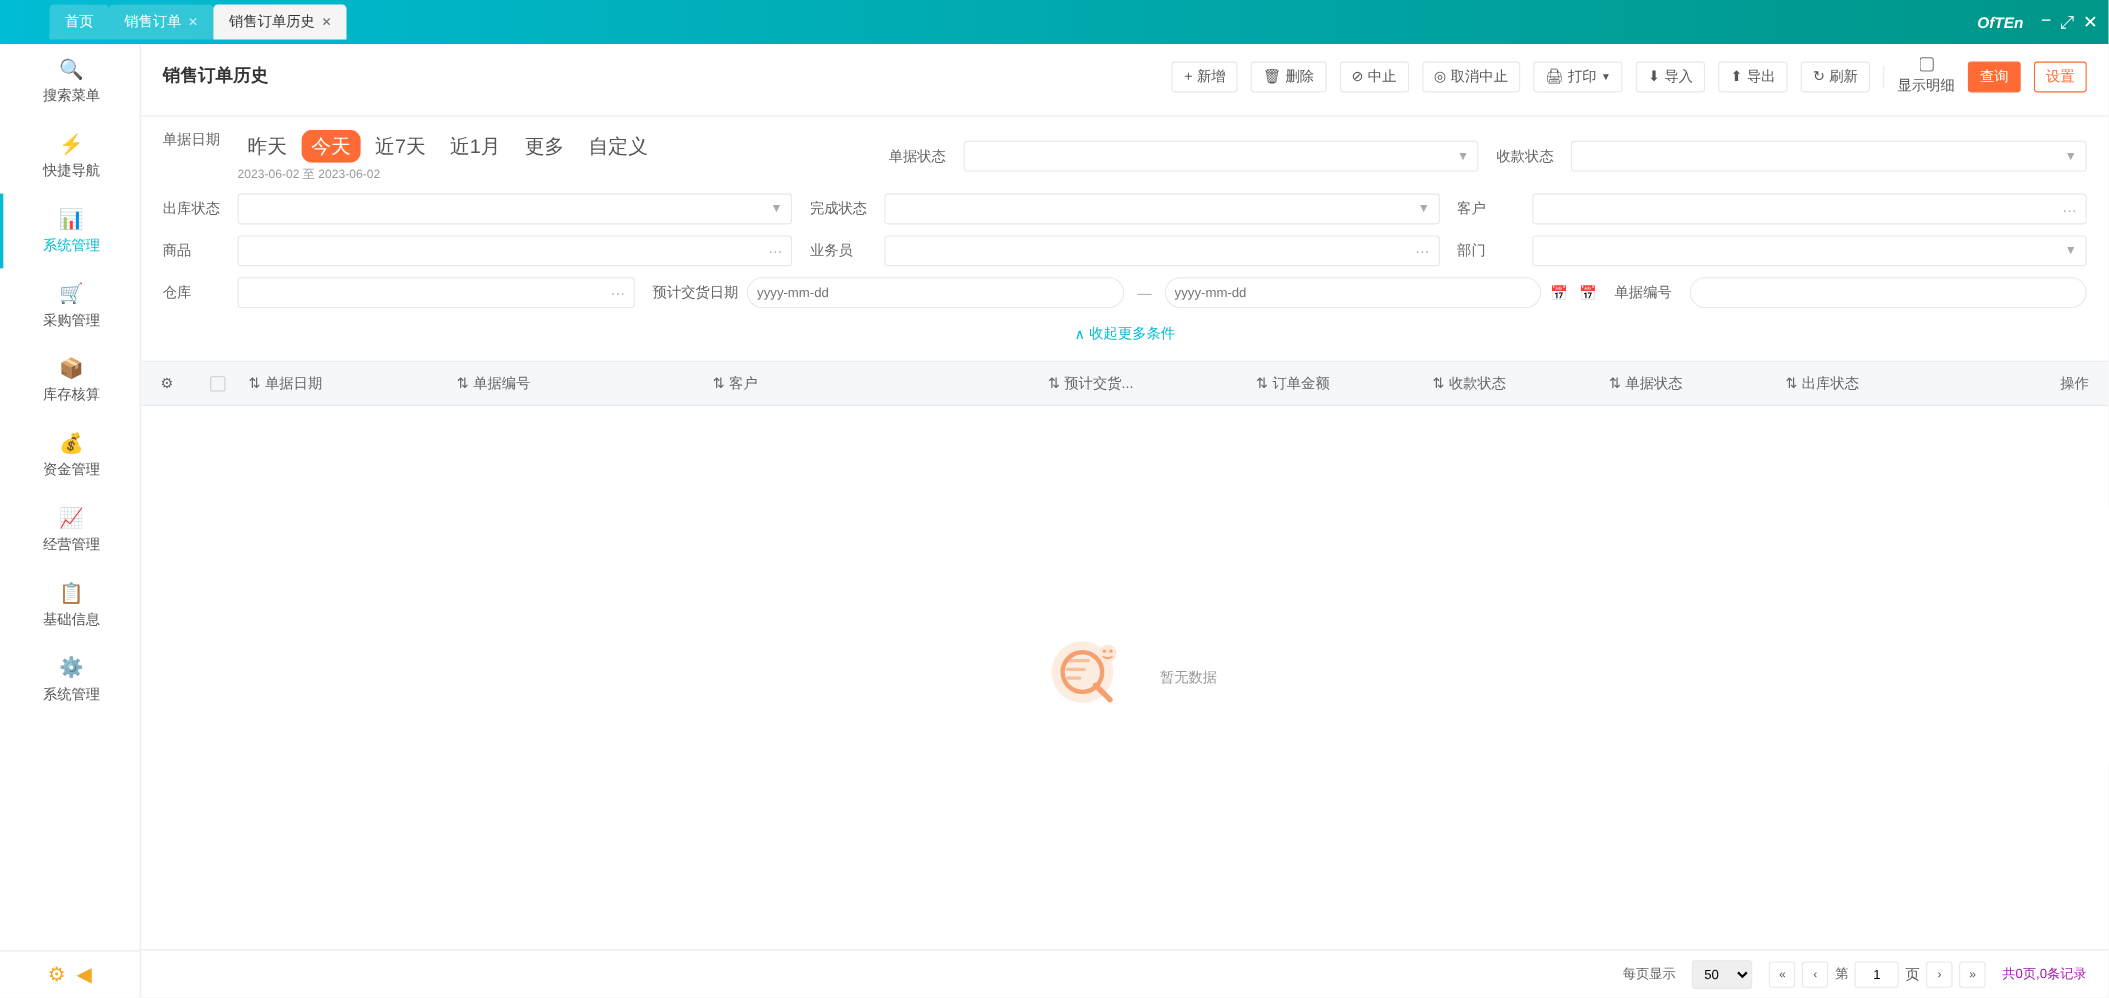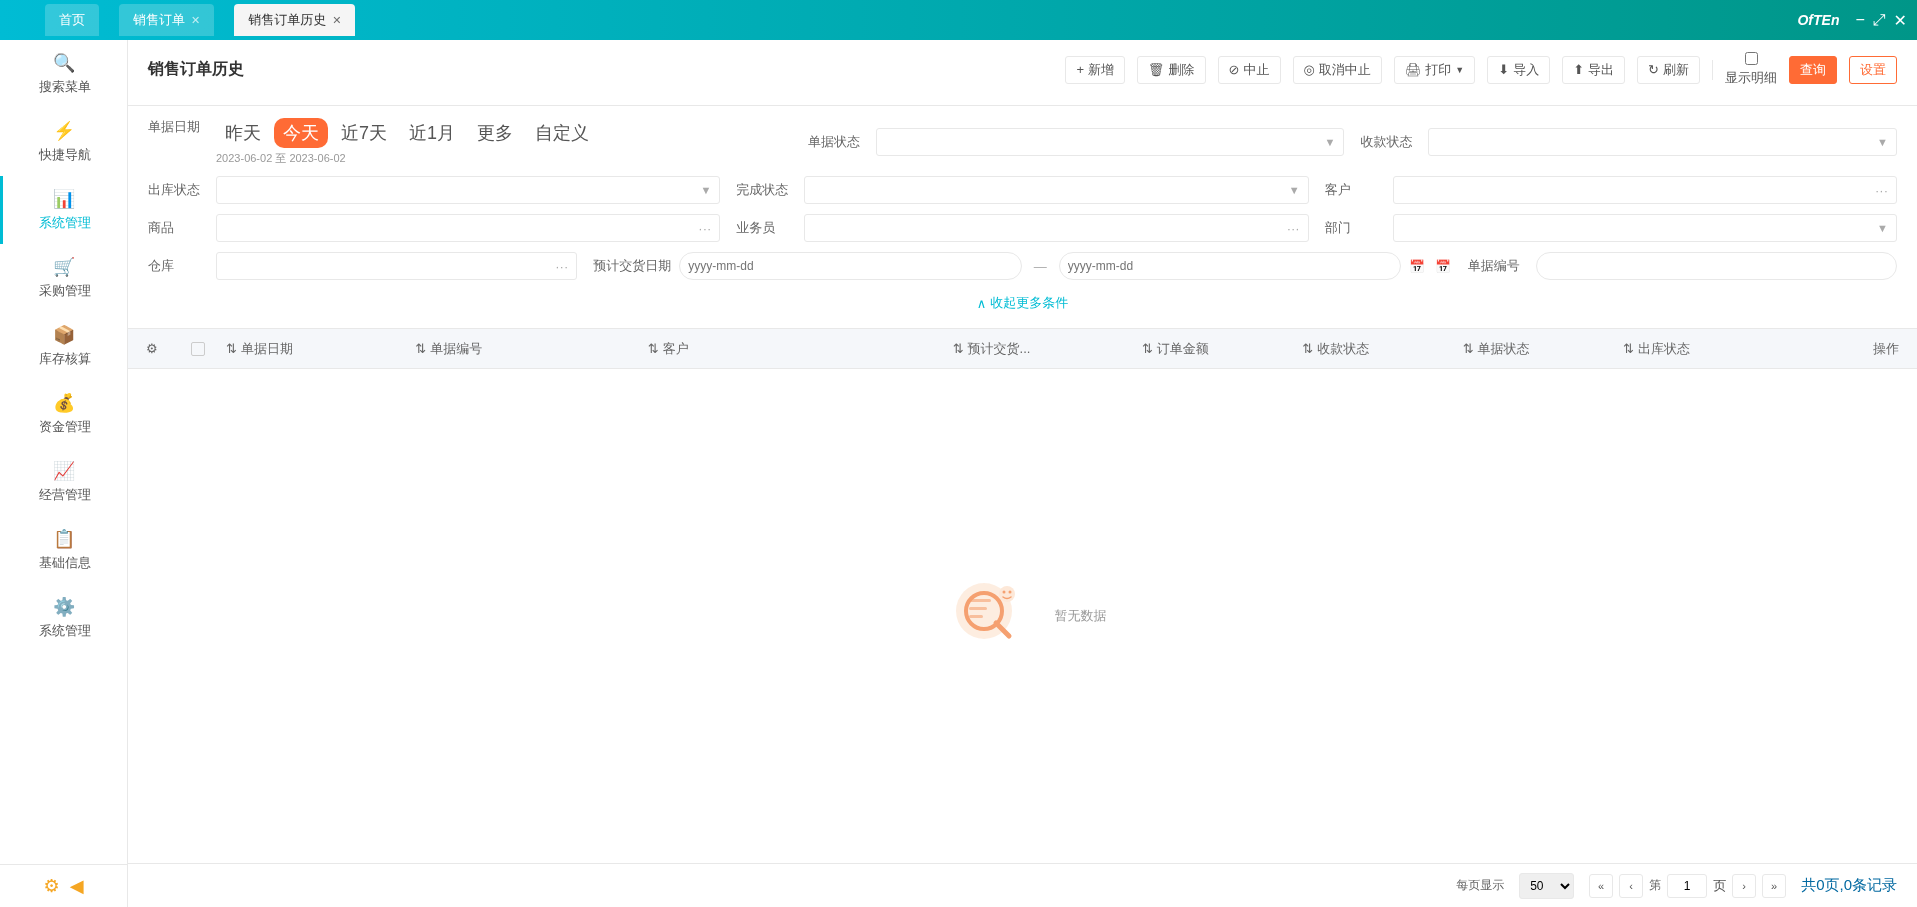--- a/index.html
+++ b/index.html
@@ -10,21 +10,21 @@
       height: 40px;
       background: linear-gradient(90deg, #00bcd4 0%, #009688 100%);
       display: flex;
       align-items: center;
       padding: 0 10px;
       flex-shrink: 0;
     }
     .top-bar-tabs {
       display: flex;
       align-items: flex-end;
-      gap: 20px;
+      gap: 0;
       flex: 1;
       padding-left: 35px;
     }
     .tab-item {
       height: 32px;
       padding: 0 14px;
       display: flex;
       align-items: center;
       gap: 6px;
       border-radius: 4px 4px 0 0;
@@ -341,21 +341,21 @@
       font-size: 11px;
     }
     .page-num-input {
       width: 40px;
       height: 24px;
       border: 1px solid #e8e8e8;
       border-radius: 3px;
       text-align: center;
       font-size: 12px;
     }
-    .page-total { color: #0369a1; font-size: 15px; }
+    .page-total { color: #a21caf; font-size: 12px; }
     .checkbox-square {
       width: 14px;
       height: 14px;
       border: 1px solid #ccc;
       border-radius: 2px;
       display: inline-block;
     }
 
     
     .brand-text {

